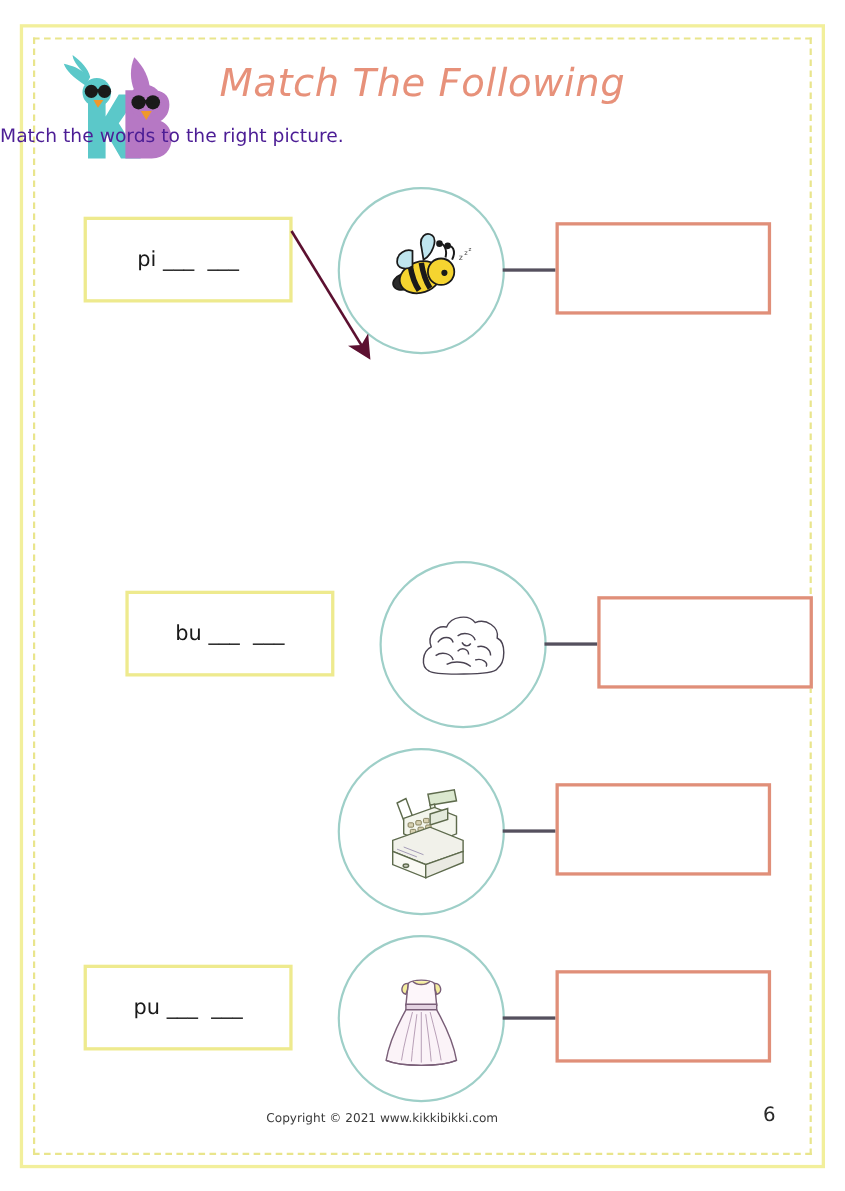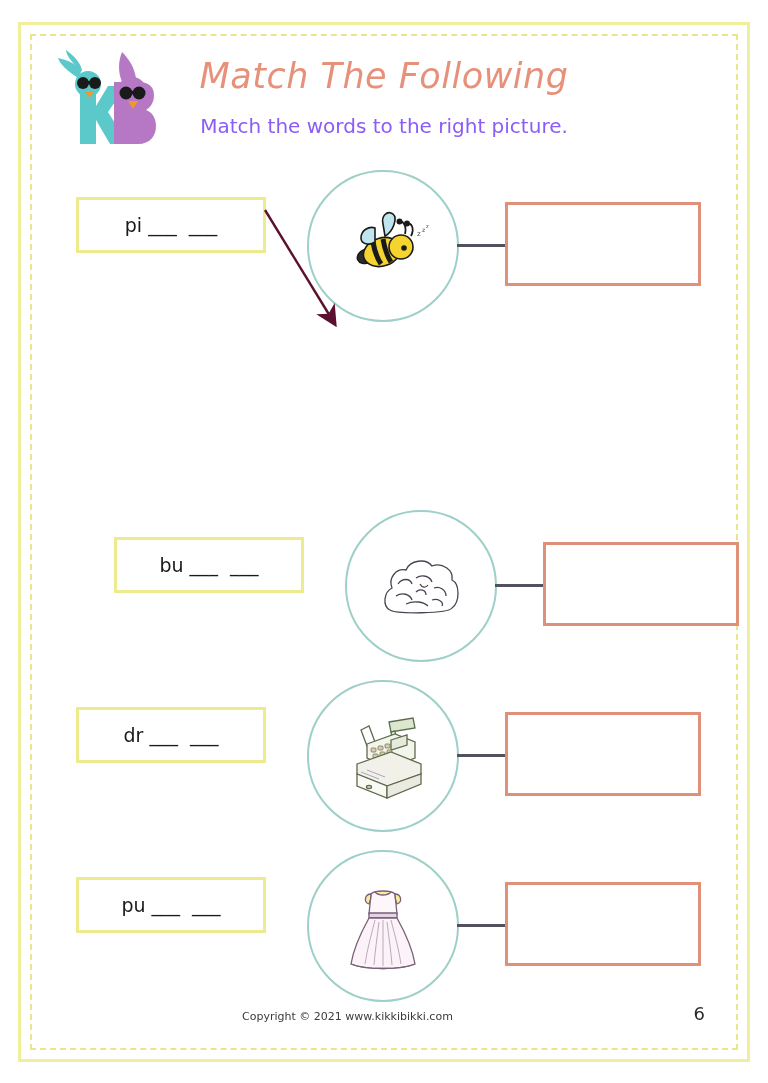--- a/index.html
+++ b/index.html
@@ -57,39 +57,38 @@
     font-style: italic;
     font-weight: 400;
     color: #e7917a;
     letter-spacing: 0.5px;
   }
   .subtitle {
     position: absolute;
     left: 0;
     top: 114px;
     width: 768px;
-    text-align: center;
-    font-family: "DejaVu Sans", sans-serif;
-    font-size: 20px;
-    color: #8b5cf6;
+    font-family: "DejaVu Sans", sans-serif;
+    font-size: 17px;
+    color: #4c1d95;
   }
 
   
   .row {
     position: absolute;
     left: 0;
     width: 768px;
     height: 170px;
   }
   .word-box {
     position: absolute;
     left: 76px;
     top: 27px;
     width: 190px;
-    height: 56px;
+    height: 78px;
     border: 3px solid #eeea8e;
     box-sizing: border-box;
     background: #ffffff;
     display: flex;
     align-items: center;
     justify-content: center;
   }
   .word-text {
     font-family: "DejaVu Sans", sans-serif;
     font-size: 19px;
@@ -243,23 +242,20 @@
           <path d="M56 52 C62 50 68 54 66 58" fill="none"></path>
           <path d="M44 36 C46 40 50 40 52 37" fill="none"></path>
         </g>
       </svg>
     </div>
     <div class="connector"></div>
     <div class="answer-box"></div>
   </div>
 
   <div class="row" style="top:680px;">
-    <div class="word-box">
-      <span class="word-text">dr ___  ___</span>
-    </div>
     <div class="pic-circle">
       <svg width="96" height="88" viewBox="0 0 96 88">
         <g stroke="#5e6b4d" stroke-width="1.3" fill="#fbfbf6">
 
           <path d="M26 18 L34 14 L40 30 L32 34 Z" fill="#ffffff"></path>
 
           <path d="M54 10 L78 6 L80 16 L56 20 Z" fill="#dbe8cf" stroke="#5e6b4d"></path>
           <path d="M56 20 L58 30 L62 30 L60 19 Z" fill="#e9efe2"></path>
 
           <path d="M32 32 L60 22 L80 30 L80 46 L54 56 L32 46 Z" fill="#f3f5ec"></path>

